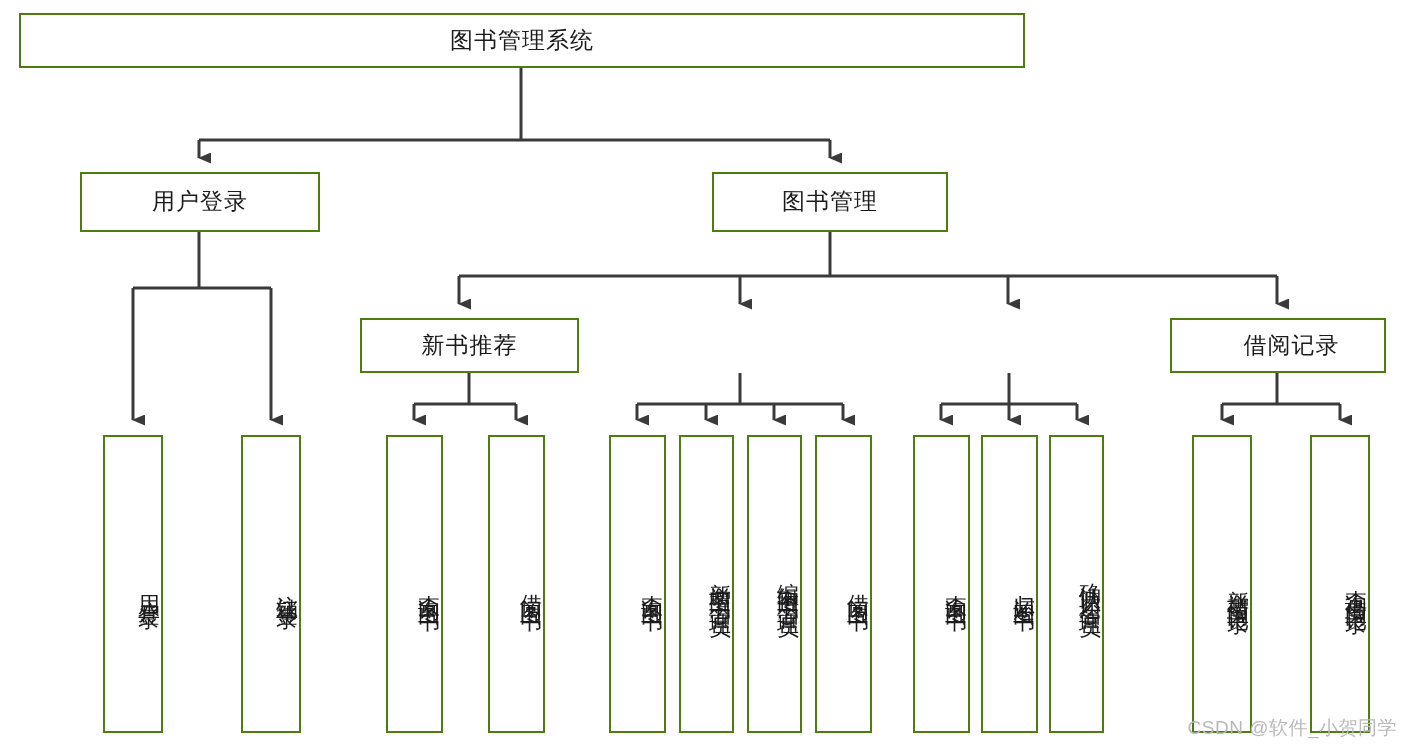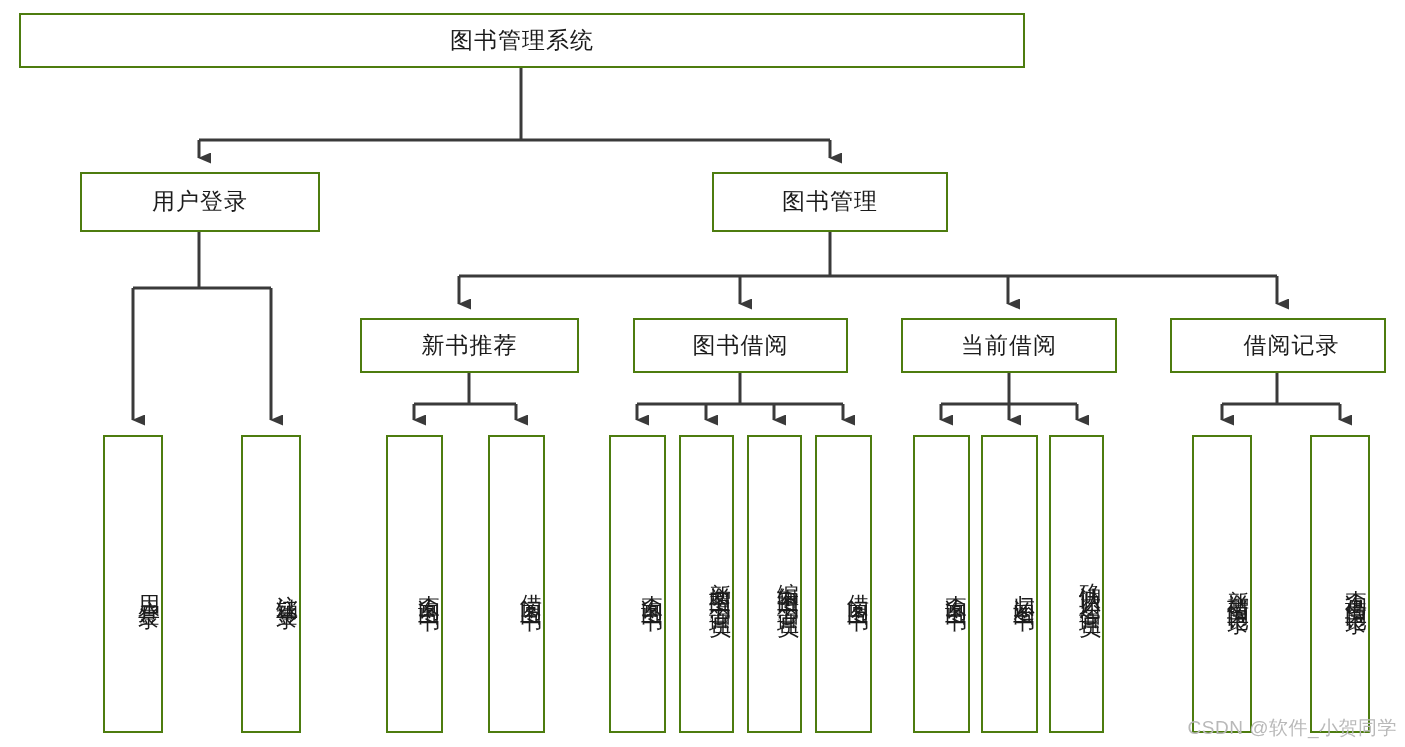--- a/index.html
+++ b/index.html
@@ -115,26 +115,20 @@
   <div class="node h" style="left:80px;top:172px;width:240px;height:60px;">
     <span>用户登录</span>
   </div>
   <div class="node h" style="left:712px;top:172px;width:236px;height:60px;">
     <span>图书管理</span>
   </div>
 
   <div class="node h" style="left:360px;top:318px;width:219px;height:55px;">
     <span>新书推荐</span>
   </div>
-  <div class="node h" style="left:633px;top:318px;width:215px;height:55px;">
-    <span>图书借阅</span>
-  </div>
-  <div class="node h" style="left:901px;top:318px;width:216px;height:55px;">
-    <span>当前借阅</span>
-  </div>
   <div class="node h" style="left:1170px;top:318px;width:216px;height:55px;padding-left:27px;">
     <span>借阅记录</span>
   </div>
 
   <div class="node v" style="left:103px;top:435px;width:60px;height:298px;">
     <span class="vtxt">用户登录</span>
   </div>
   <div class="node v" style="left:241px;top:435px;width:60px;height:298px;">
     <span class="vtxt">注销登录</span>
   </div>

